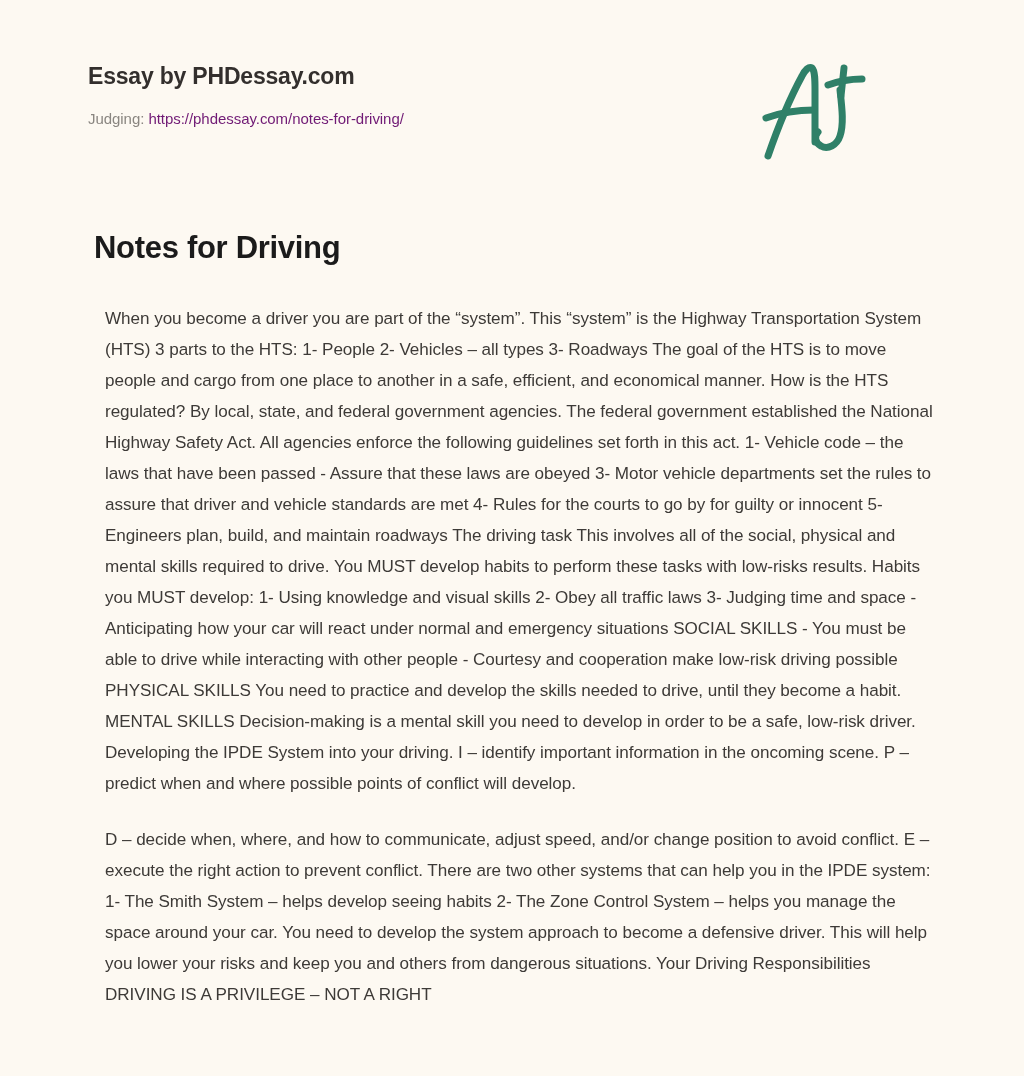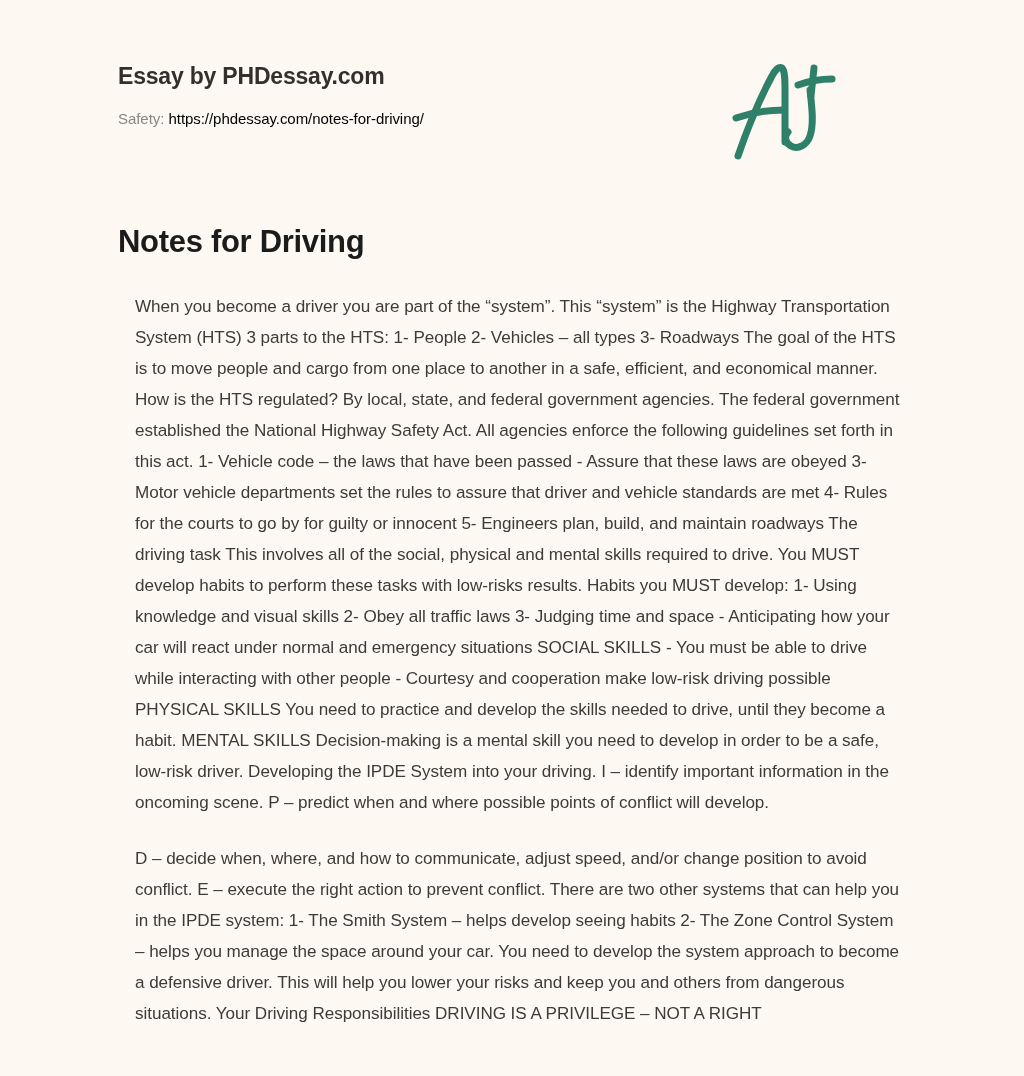--- a/index.html
+++ b/index.html
@@ -14,21 +14,21 @@
     font-family: "Liberation Sans", "DejaVu Sans", sans-serif;
     -webkit-font-smoothing: antialiased;
     overflow: hidden;
   }
 
   .page {
     position: relative;
     width: 1024px;
     height: 900px;
     box-sizing: border-box;
-    padding: 0 118px;
+    padding: 0 88px;
   }
 
   
   .header {
     position: relative;
     padding-top: 64px;
     height: 120px;
     box-sizing: border-box;
   }
   .brand-line {
@@ -41,41 +41,41 @@
   }
   .source-line {
     margin: 0;
     padding-top: 21px;
     font-size: 15px;
     line-height: 1.2;
     color: #8a8681;
     letter-spacing: -0.05px;
   }
   .source-link {
-    color: #000000;
+    color: #701a75;
     text-decoration: none;
   }
 
   
   .logo {
     position: absolute;
     right: 48px;
     top: 50px;
     width: 136px;
     height: 120px;
   }
   .logo svg {
     display: block;
     width: 100%;
     height: 100%;
   }
 
   
   .doc-title {
-    margin: 0;
+    margin: 6px;
     padding-top: 103px;
     font-size: 31px;
     font-weight: bold;
     color: #1b1b1b;
     letter-spacing: -0.3px;
     line-height: 1.2;
   }
 
   
   .body-copy {
@@ -97,21 +97,21 @@
 </style>
 </head>
 <body>
 
 <div class="page">
 
   <div class="header">
     <div class="brand-line">Essay by PHDessay.com</div>
 
     <div class="source-line">
-      <span>Safety:</span>
+      <span>Judging:</span>
       <a class="source-link" href="#">https://phdessay.com/notes-for-driving/</a>
     </div>
 
     <div class="logo">
       <svg viewBox="0 0 136 120" xmlns="http://www.w3.org/2000/svg" fill="none" stroke="#2f8068" stroke-width="7" stroke-linecap="round" stroke-linejoin="round">
 
         <path d="M16 106 C 25 80, 38 48, 50 26 C 53 20, 57 16, 60 18 C 63 21, 63 30, 63 40 C 63 58, 63 76, 63 92"></path>
         <path d="M14 68 C 28 63, 46 60, 62 60"></path>
 
         <path d="M88 40 C 90 58, 92 74, 88 86 C 85 95, 76 100, 69 96 C 63 93, 62 86, 66 82"></path>

